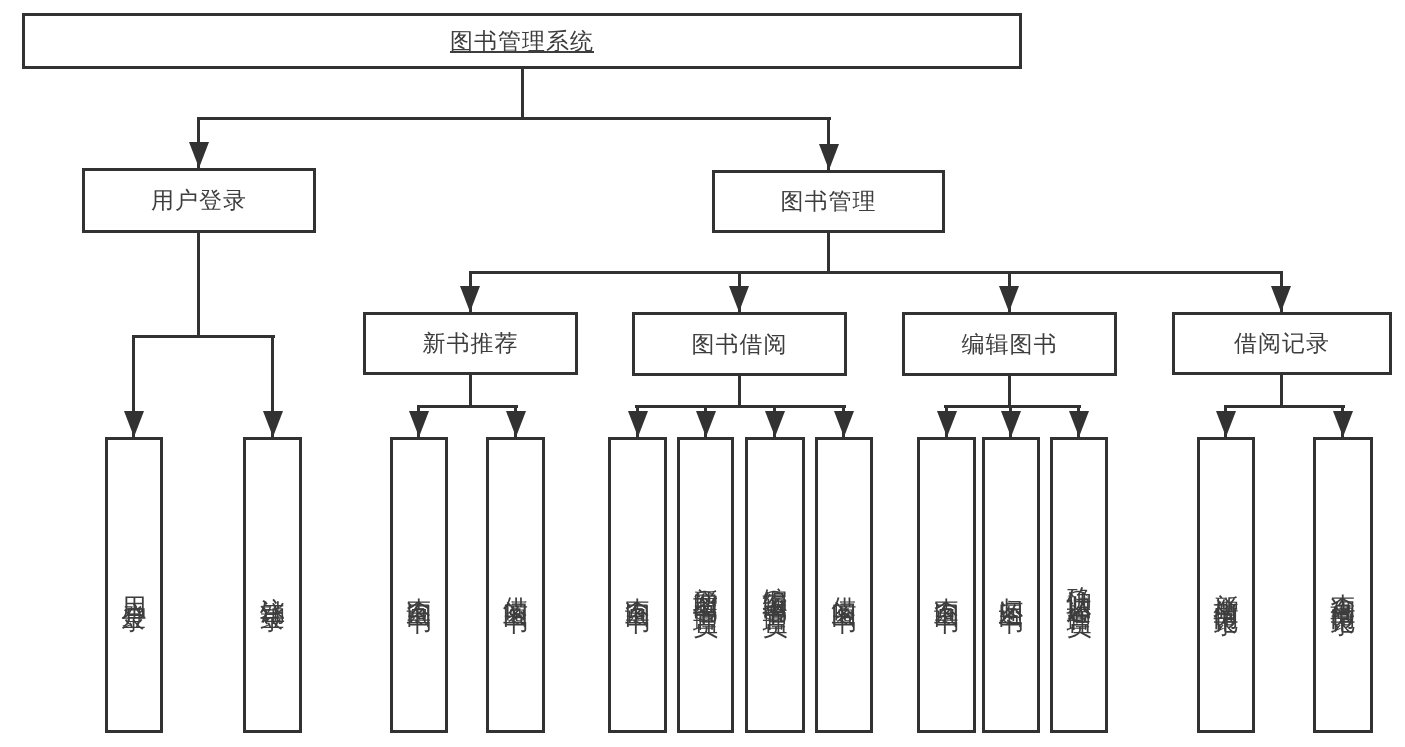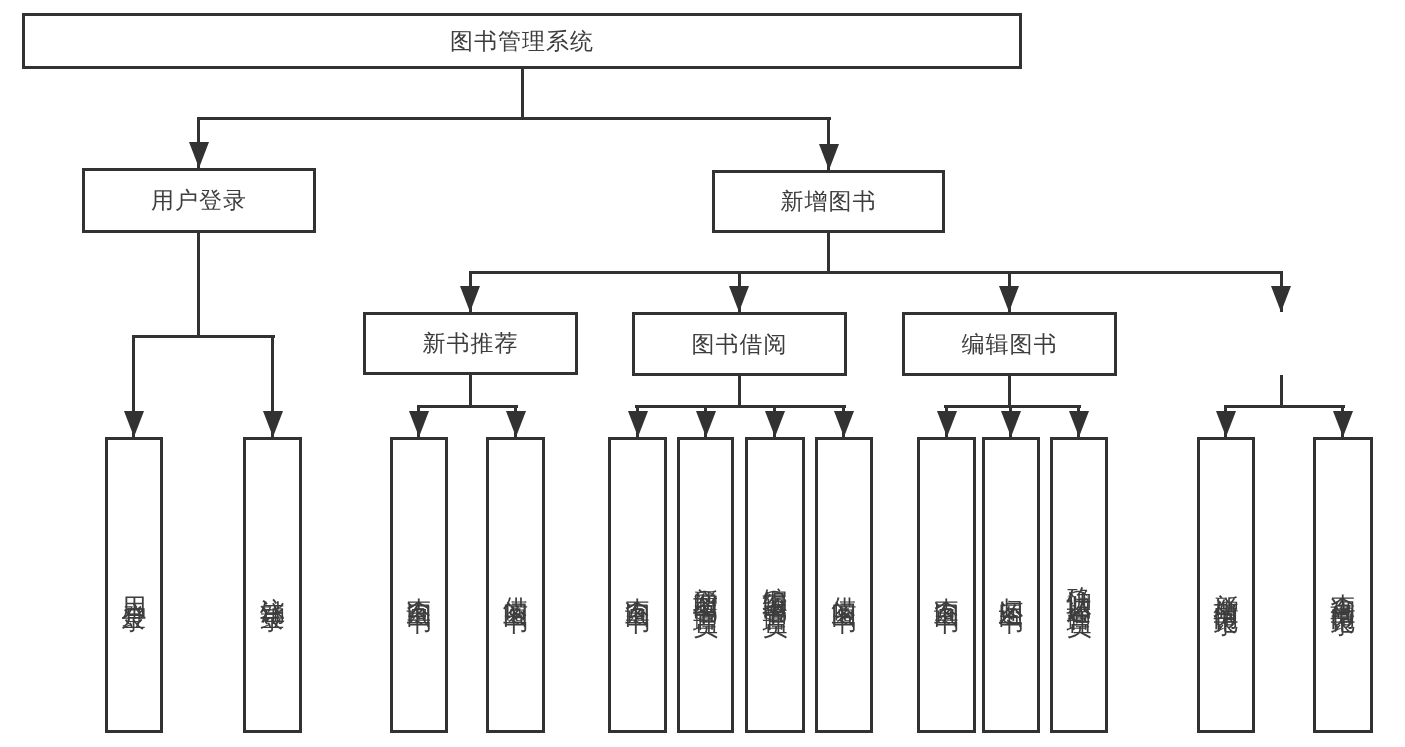--- a/index.html
+++ b/index.html
@@ -111,39 +111,42 @@
   <div class="vline" style="left:1077px;top:405px;height:32px;"></div>
   <div class="arr" style="left:1069px;top:411px;"></div>
 
   <div class="vline" style="left:1280px;top:375px;height:32px;"></div>
   <div class="hline" style="left:1224px;top:405px;width:121px;"></div>
   <div class="vline" style="left:1224px;top:405px;height:32px;"></div>
   <div class="arr" style="left:1216px;top:411px;"></div>
   <div class="vline" style="left:1341px;top:405px;height:32px;"></div>
   <div class="arr" style="left:1333px;top:411px;"></div>
 
-  <div class="node" style="left:22px;top:13px;width:1000px;height:56px;">
+  <div class="node" style="left:22px;top:13px;width:1000px;height:56px;text-decoration:underline;">
     <span class="lbl">图书管理系统</span>
   </div>
 
   <div class="node" style="left:82px;top:168px;width:234px;height:65px;">
     <span class="lbl">用户登录</span>
   </div>
   <div class="node" style="left:712px;top:170px;width:233px;height:63px;">
-    <span class="lbl">新增图书</span>
+    <span class="lbl">图书管理</span>
   </div>
 
   <div class="node" style="left:632px;top:312px;width:215px;height:64px;">
     <span class="lbl">图书借阅</span>
   </div>
   <div class="node" style="left:363px;top:312px;width:215px;height:63px;">
     <span class="lbl">新书推荐</span>
   </div>
   <div class="node" style="left:902px;top:312px;width:215px;height:64px;">
     <span class="lbl">编辑图书</span>
+  </div>
+  <div class="node" style="left:1172px;top:312px;width:220px;height:63px;">
+    <span class="lbl">借阅记录</span>
   </div>
 
   <div class="node v" style="left:105px;top:437px;width:58px;height:296px;">
     <span class="lbl">用户登录</span>
   </div>
   <div class="node v" style="left:243px;top:437px;width:59px;height:296px;">
     <span class="lbl">注销登录</span>
   </div>
   <div class="node v" style="left:390px;top:437px;width:58px;height:296px;">
     <span class="lbl">查询图书</span>

